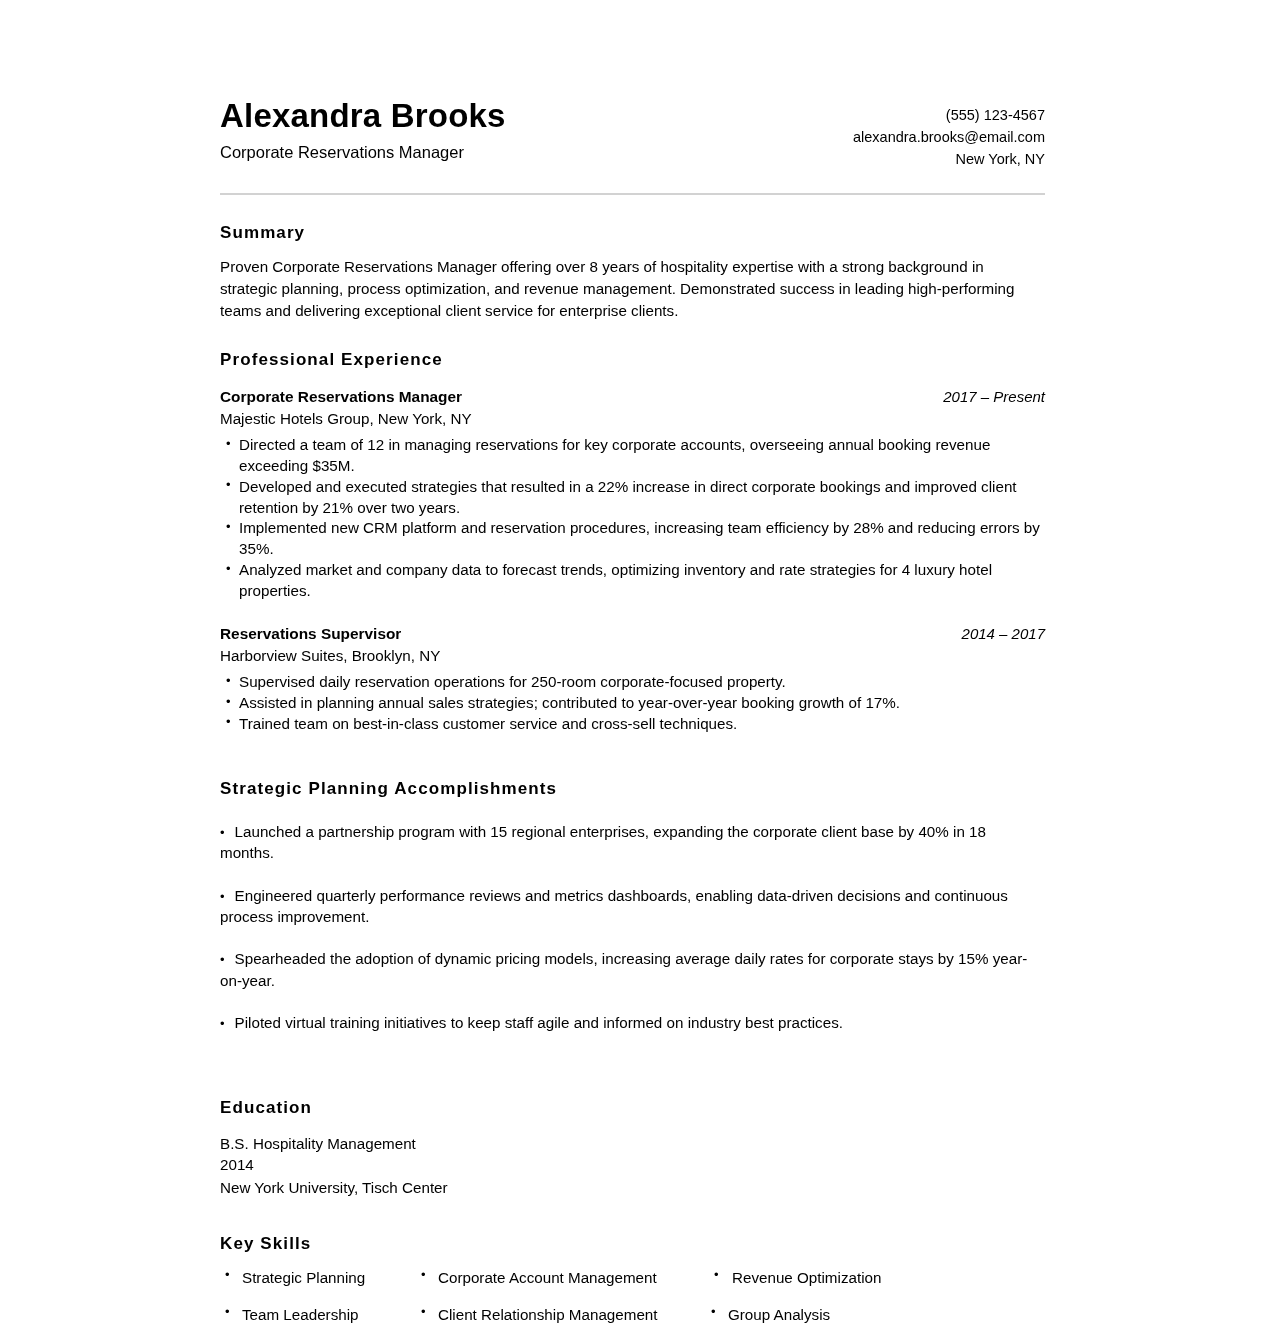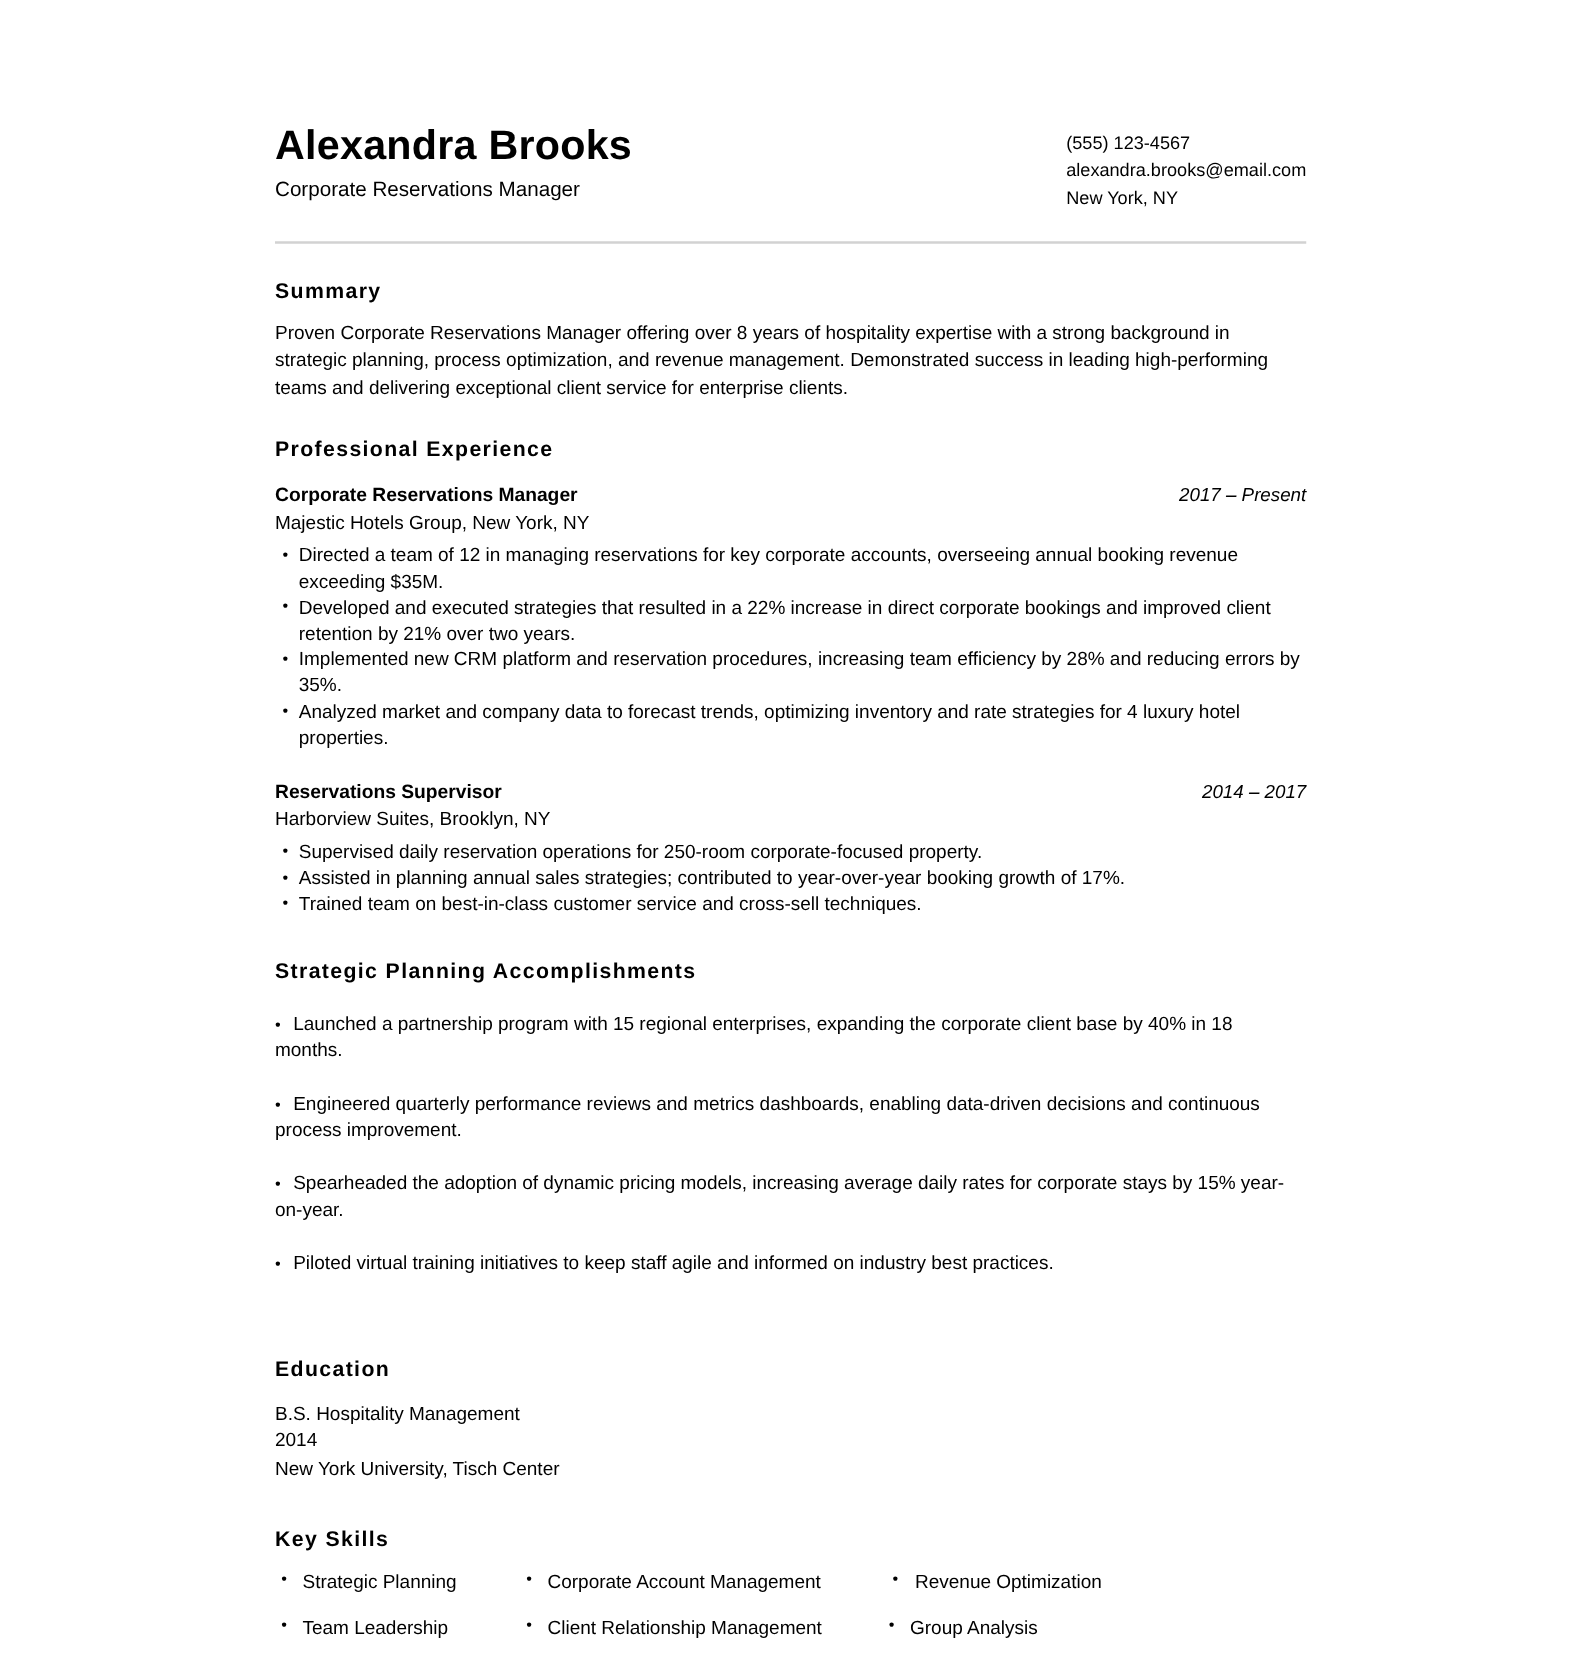--- a/index.html
+++ b/index.html
@@ -38,20 +38,21 @@
     margin: 0;
     white-space: nowrap;
   }
   .job-title-sub {
     font-size: 16.5px;
     font-weight: normal;
     line-height: 1.3;
     margin-top: 7px;
   }
   .contact {
+    text-align: right;
     font-size: 14.5px;
     line-height: 1.52;
     padding-top: 8px;
   }
   .contact div { white-space: nowrap; }
 
   .divider {
     border: 0;
     border-top: 2px solid #d2d2d2;
     margin: 23px 0 0 0;
@@ -116,21 +117,21 @@
   }
   ul.job-bullets > li::before {
     content: "\2022";
     position: absolute;
     left: 6px;
     top: -0.5px;
     font-size: 13px;
   }
 
   
-  .accomplishments-wrap { margin-top: 32px; }
+  .accomplishments-wrap { margin-top: 44px; }
   .accomplishment {
     font-size: 15.2px;
     line-height: 1.4;
     margin-top: 21px;
     max-width: 824px;
     text-indent: 0;
   }
   .accomplishment .acc-bullet {
     font-size: 13px;
     padding-right: 10px;

